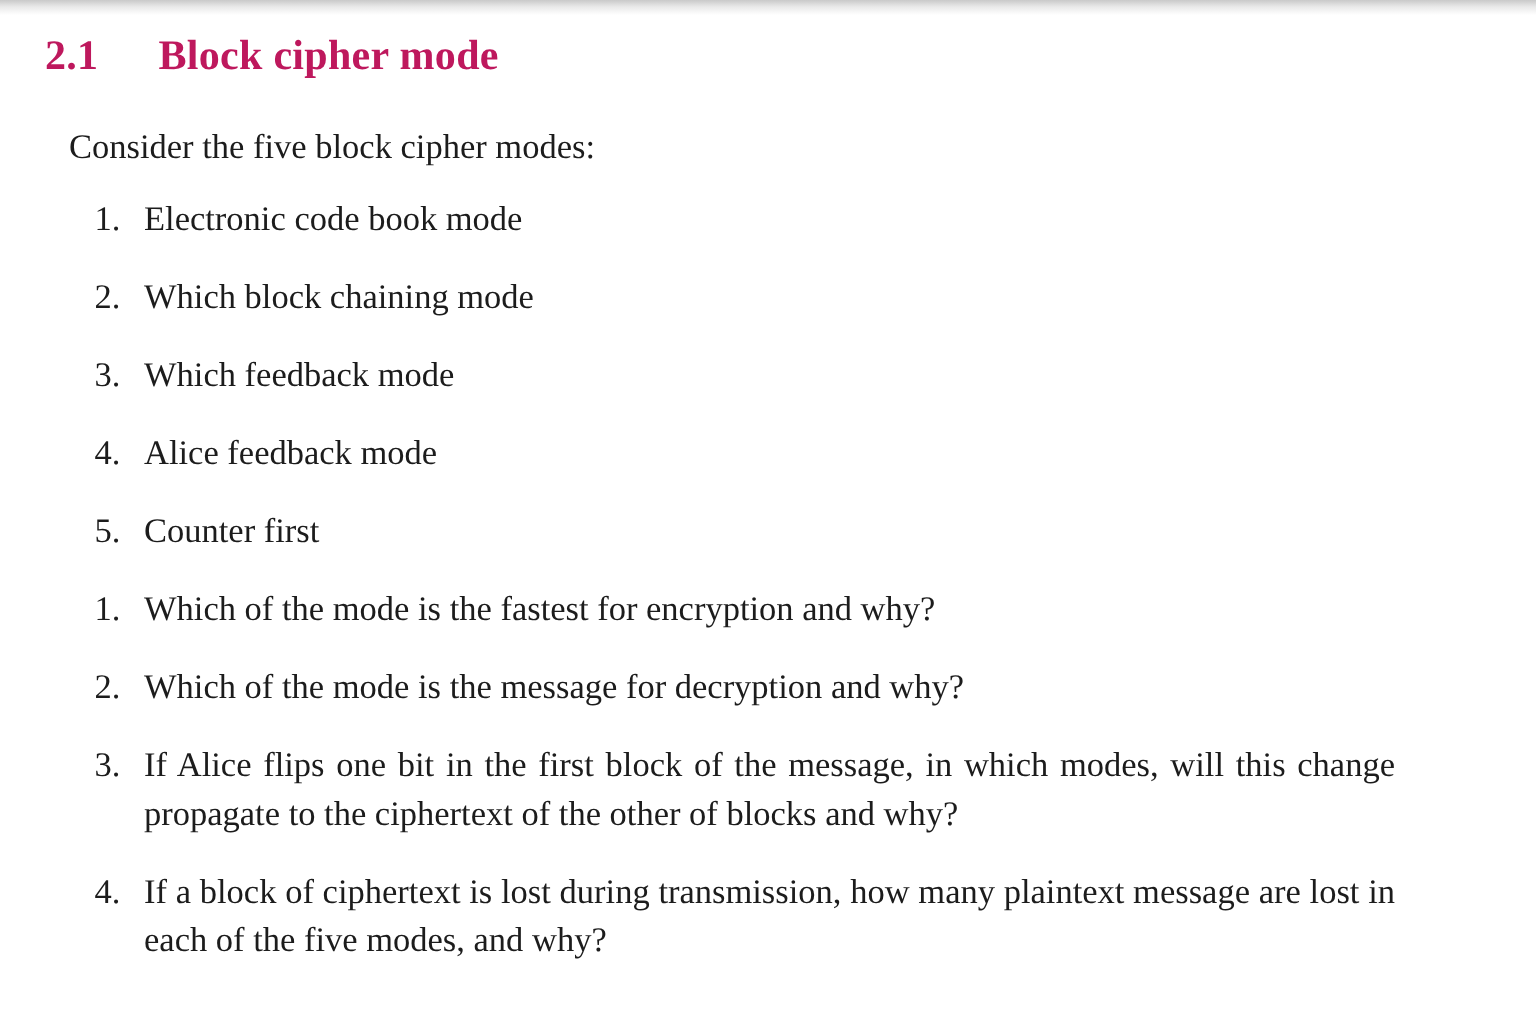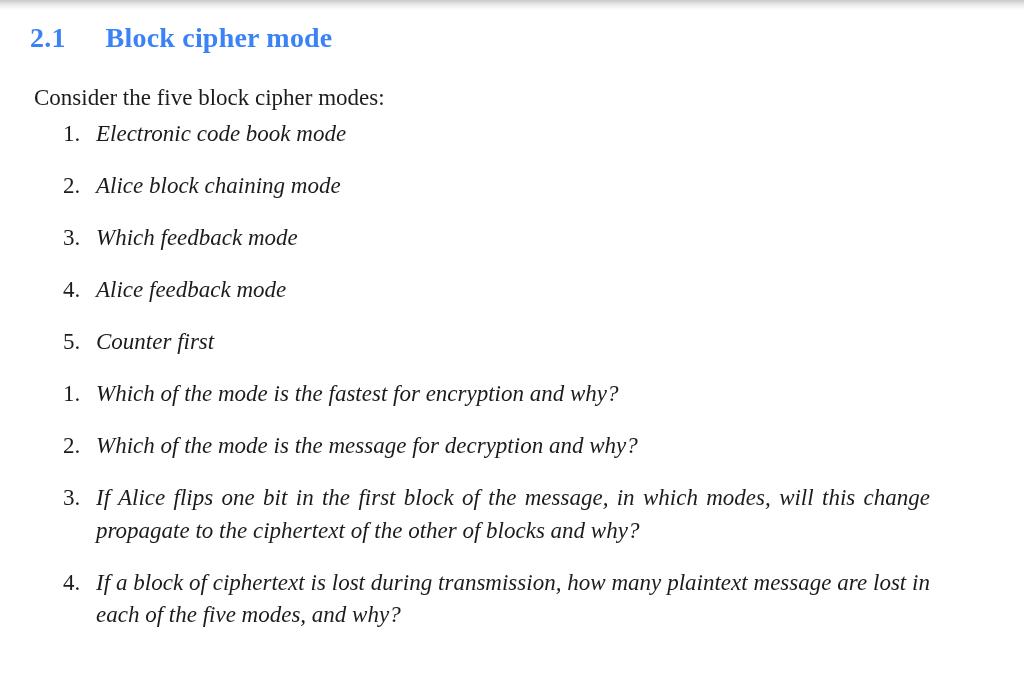--- a/index.html
+++ b/index.html
@@ -23,29 +23,29 @@
     background: linear-gradient(#c9c9c9 0%, #e9e9e9 45%, #ffffff 100%);
   }
   .doc {
     padding: 4px 94px 0 30px;
     width: 900px;
     box-sizing: content-box;
   }
   h1.section-heading {
     font-size: 28px;
     font-weight: bold;
-    color: #3b82f6;
+    color: #be185d;
     margin: 4px 0 24px 0;
     letter-spacing: 0.2px;
   }
   .section-number {
     margin-right: 40px;
   }
   p.body-par {
-    margin: 4px;
+    margin: 16px;
   }
   .intro-par {
     margin-bottom: 20px;
   }
   .mid-par {
     margin: 28px 0 20px 0;
   }
   .num-list {
     margin: 0;
   }
@@ -55,21 +55,20 @@
     margin-bottom: 19px;
     min-height: 33px;
   }
   .list-marker {
     position: absolute;
     left: 33px;
     top: 0;
   }
   .list-item-text {
     display: block;
-    font-style: italic;
   }
   .justified .list-item-text {
     text-align: justify;
   }
 </style>
 </head>
 <body>
 
 <div class="top-edge"></div>
 
@@ -83,21 +82,21 @@
 
   <div class="num-list">
 
       <div class="list-item">
         <span class="list-marker">1.</span>
         <span class="list-item-text">Electronic code book mode</span>
       </div>
 
       <div class="list-item">
         <span class="list-marker">2.</span>
-        <span class="list-item-text">Alice block chaining mode</span>
+        <span class="list-item-text">Which block chaining mode</span>
       </div>
 
       <div class="list-item">
         <span class="list-marker">3.</span>
         <span class="list-item-text">Which feedback mode</span>
       </div>
 
       <div class="list-item">
         <span class="list-marker">4.</span>
         <span class="list-item-text">Alice feedback mode</span>

